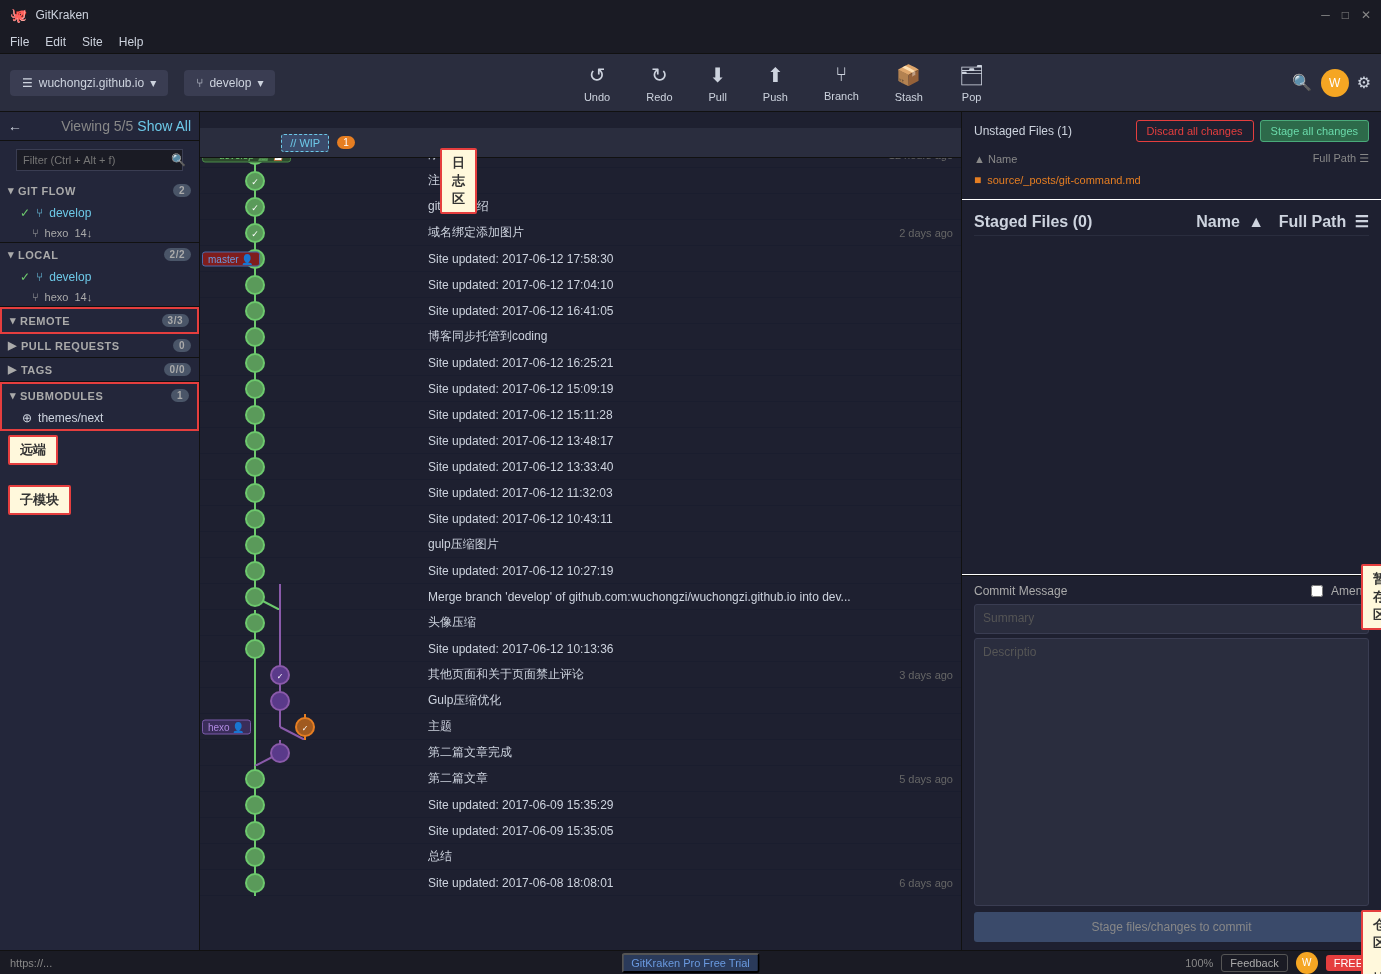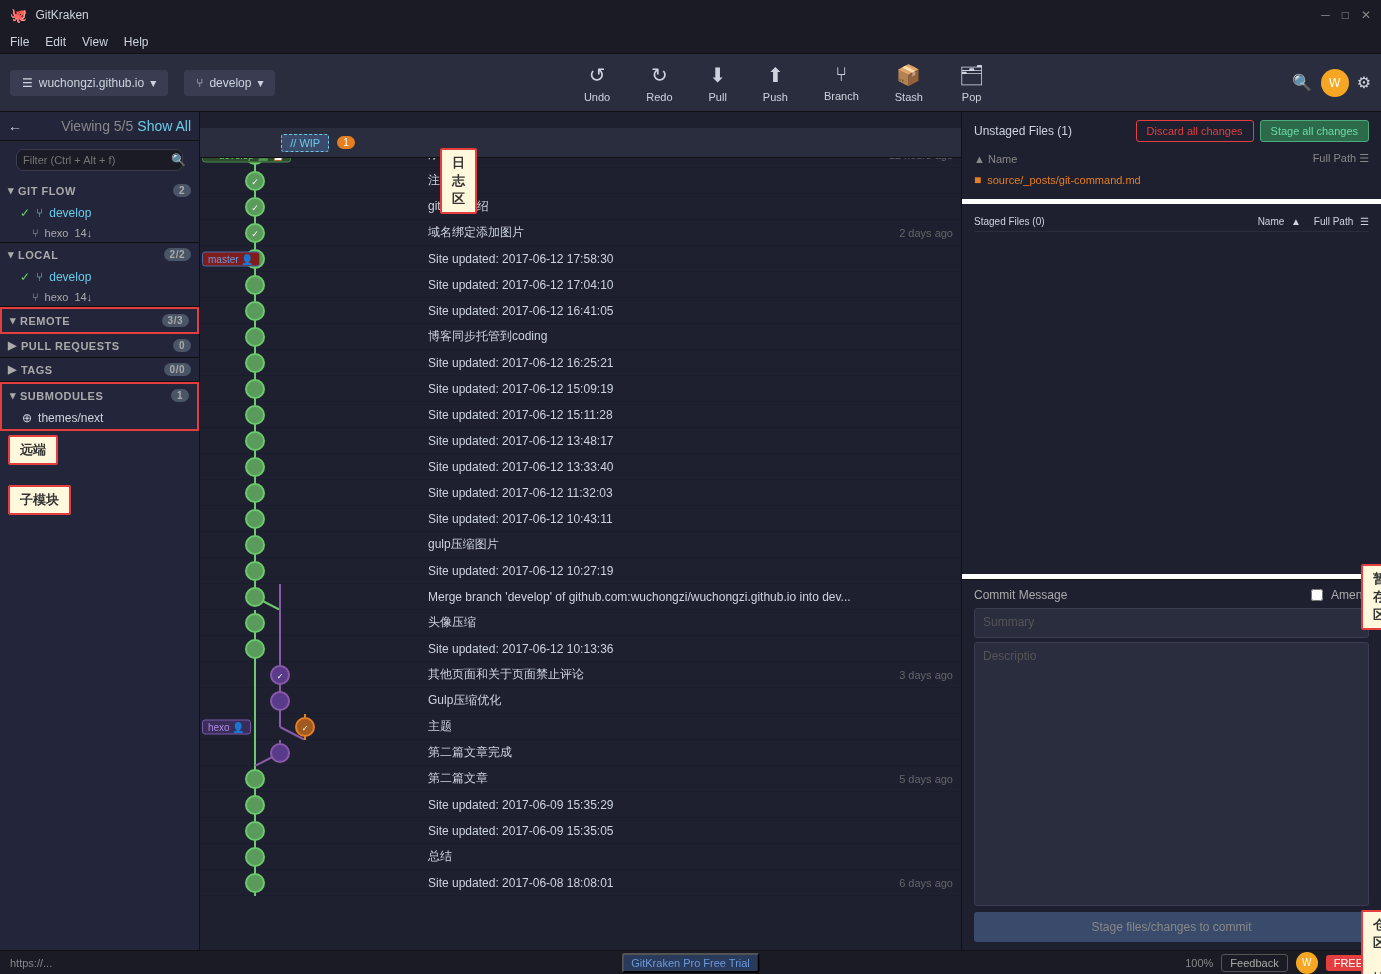--- a/index.html
+++ b/index.html
@@ -109,21 +109,21 @@
       padding: 6px 8px;
       display: flex;
       align-items: center;
       justify-content: space-between;
       border-bottom: 1px solid #111;
     }
     .sidebar-header-left { display: flex; gap: 4px; font-size: 14px; color: #888; }
     .sidebar-filter {
       background: #1a1b24;
       border: 1px solid #3a3d52;
-      border-radius: 7px;
+      border-radius: 0;
       padding: 4px 6px;
       color: #cdd3de;
       font-size: 11px;
       width: 100%;
       margin: 4px 8px;
       width: calc(100% - 16px);
     }
     .sidebar-section {
       border-bottom: 1px solid #111;
     }
@@ -265,21 +265,21 @@
     
     .right-panel {
       width: 420px;
       background: #1e2030;
       border-left: 1px solid #111;
       display: flex;
       flex-direction: column;
     }
     .right-panel-section {
       padding: 8px 12px;
-      border-bottom: 5px solid #ffffff;
+      border-bottom: 1px solid #ffffff;
     }
     .right-panel-header {
       display: flex;
       justify-content: space-between;
       align-items: center;
       margin-bottom: 6px;
     }
     .btn-discard {
       background: none;
       border: 1px solid #e53e3e;
@@ -296,23 +296,24 @@
       padding: 4px 10px;
       border-radius: 3px;
       cursor: pointer;
       font-size: 11px;
     }
     .unstaged-header, .staged-header {
       display: flex;
       justify-content: space-between;
       align-items: center;
       padding: 4px 0;
-      font-size: 10px;
+      font-size: 16px;
       color: #cdd3de;
       border-bottom: 1px solid #2a2d3e;
+      font-weight: bold;
     }
     .file-item {
       display: flex;
       align-items: center;
       padding: 4px 0;
       font-size: 11px;
       color: #e67e22;
       gap: 6px;
     }
     .file-item-icon { font-size: 12px; }
@@ -403,21 +404,21 @@
   <div class="titlebar-controls">
     <span>─</span>
     <span>□</span>
     <span>✕</span>
   </div>
 </div>
 
 <div class="menubar">
   <span>File</span>
   <span>Edit</span>
-  <span>View</span>
+  <span>Site</span>
   <span>Help</span>
 </div>
 
 <div class="toolbar">
   <div class="toolbar-left">
     <button class="repo-btn">
       <span>☰</span>
       <span>wuchongzi.github.io</span>
       <span>▾</span>
     </button>

